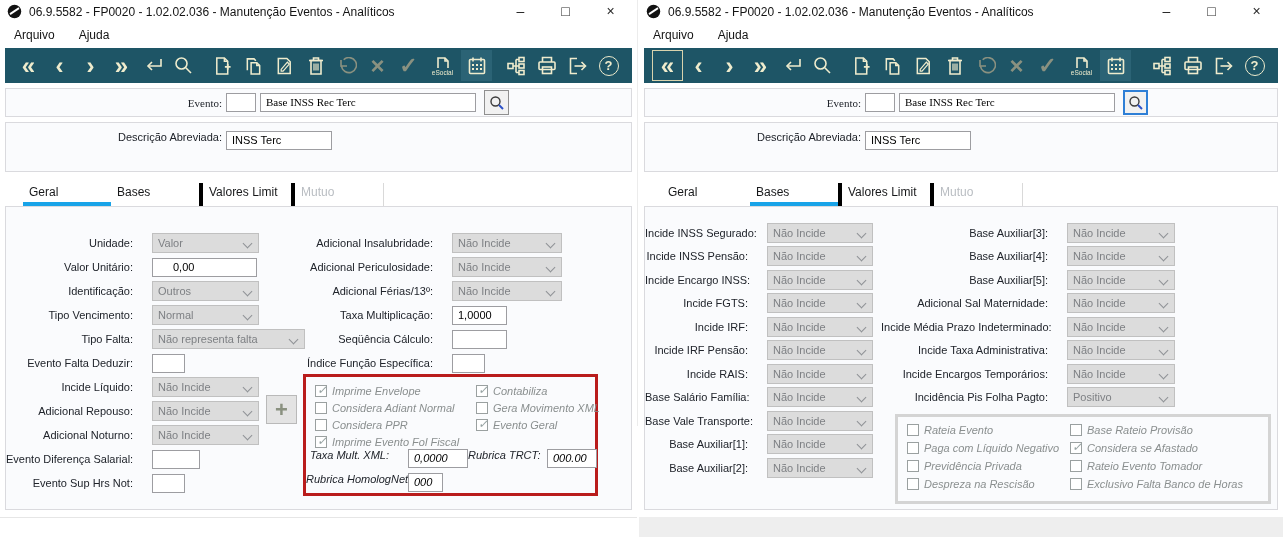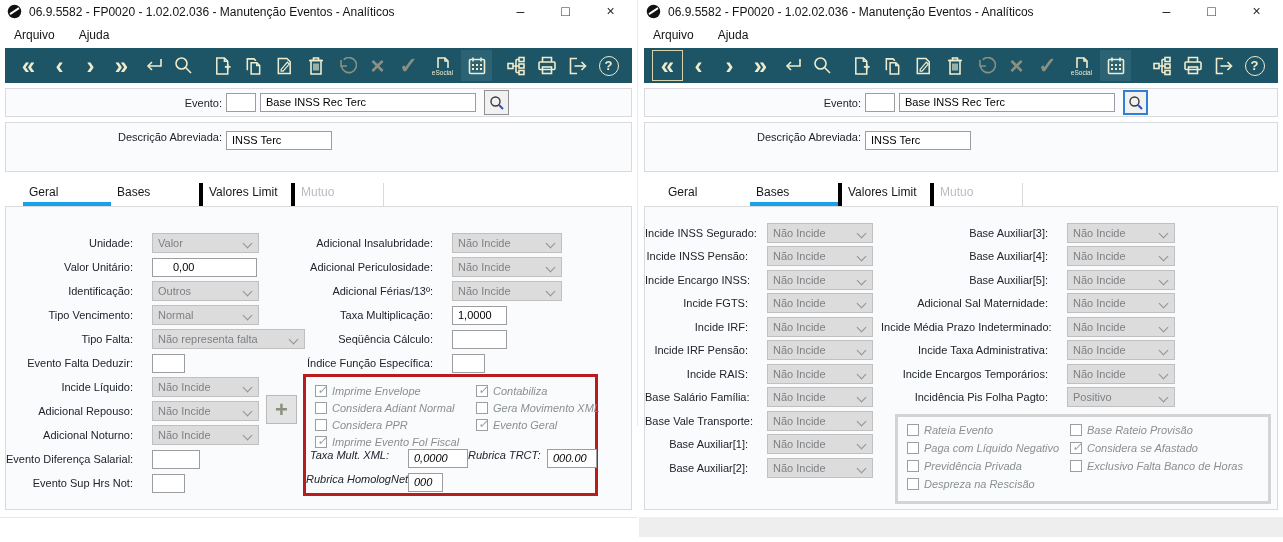--- a/index.html
+++ b/index.html
@@ -33,21 +33,21 @@
   .tbtn svg { stroke:currentColor; fill:none; stroke-width:1.6; }
   .esocial { width:37px; }
   .esocial-lbl { font-size:6.5px; line-height:7px; color:currentColor; }
   .help-circle { width:20px; height:20px; border:1.8px solid currentColor; border-radius:50%;
     font-size:13px; font-weight:bold; line-height:17px; text-align:center; }
   .tb-spacer { flex:1; }
   .grp-gap { width:8px; flex:0 0 auto; }
 
   
   .panel { margin:0 5px; background:#fafbfd; border:1px solid #dadade; }
-  .evento-panel { margin-top:5px; height:29px; display:flex; align-items:center; }
+  .evento-panel { margin-top:5px; height:29px; display:flex; align-items:center;font-family:Liberation Serif, serif; }
   .desc-panel { margin-top:5px; height:50px; display:flex; align-items:flex-start; padding-top:8px; }
   .hlbl { width:220px; text-align:right; padding-right:4px; font-size:11px; white-space:nowrap; }
   .tinput { background:#fff; border:1px solid #9d9da1; height:19px; font-size:11px;
     line-height:17px; padding-left:5px; color:#000; white-space:nowrap; overflow:hidden; }
   .code-input { width:30px; }
   .name-input { width:216px; margin-left:4px; }
   .desc-input { width:106px; }
   .search-btn { margin-left:8px; width:25px; height:25px; background:#f1f1f1;
     border:1px solid #8f8f8f; display:flex; align-items:center; justify-content:center; }
   .search-btn.focused { border:2px solid #2e7fd6; }
@@ -653,19 +653,23 @@
         <div class="cb" style="height:18px;">
             <span class="box"></span>
             <span>Base Rateio Provisão</span>
           </div>
         <div class="cb checked" style="height:18px;">
             <span class="box"></span>
             <span>Considera se Afastado</span>
           </div>
         <div class="cb" style="height:18px;">
             <span class="box"></span>
+            <span>Rateio Evento Tomador</span>
+          </div>
+        <div class="cb" style="height:18px;">
+            <span class="box"></span>
             <span>Exclusivo Falta Banco de Horas</span>
           </div>
       </div>
     </div>
   </div>
   <div class="bottom-strip"></div>
 </div>
 
 </body></html>

